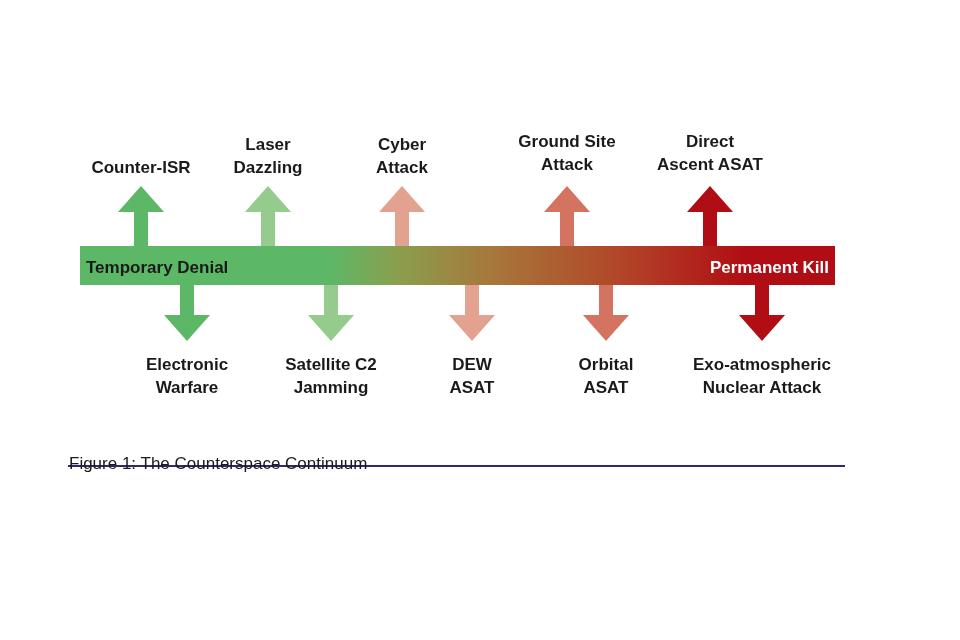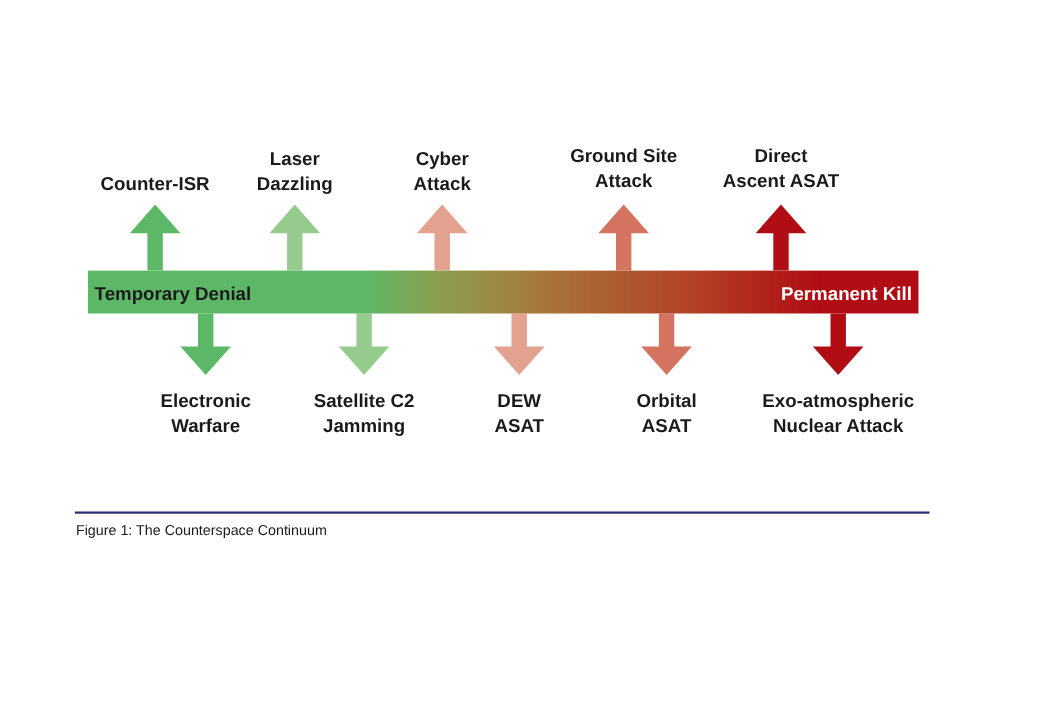--- a/index.html
+++ b/index.html
@@ -2,21 +2,21 @@
 <html><head>
 <meta charset="utf-8">
 <style>
   html, body { margin: 0; padding: 0; background: #ffffff; }
   body { width: 960px; height: 640px; position: relative; overflow: hidden;
          font-family: "Liberation Sans", sans-serif; }
   #diagram { position: absolute; left: 0; top: 0; width: 960px; height: 640px; }
   .lbl { font-family: "Liberation Sans", sans-serif; font-weight: bold; font-size: 17px; fill: #1a1a1a; }
   .bar-lbl { font-family: "Liberation Sans", sans-serif; font-weight: bold; font-size: 17px; }
   .rule { position: absolute; left: 68px; top: 465px; width: 777px; height: 2px; background: #2e2a6e; }
-  .caption { position: absolute; left: 69px; top: 474px; font-size: 13px; color: #1a1a1a;
+  .caption { position: absolute; left: 69px; top: 454px; font-size: 17px; color: #1a1a1a;
              font-family: "Liberation Sans", sans-serif; }
 </style>
 </head>
 <body>
 
 <svg id="diagram" width="960" height="640" viewBox="0 0 960 640" xmlns="http://www.w3.org/2000/svg">
   <defs>
     <linearGradient id="barGrad" x1="0" y1="0" x2="1" y2="0">
         <stop offset="0" stop-color="#5cb867"></stop>
         <stop offset="0.33" stop-color="#5cb867"></stop>

